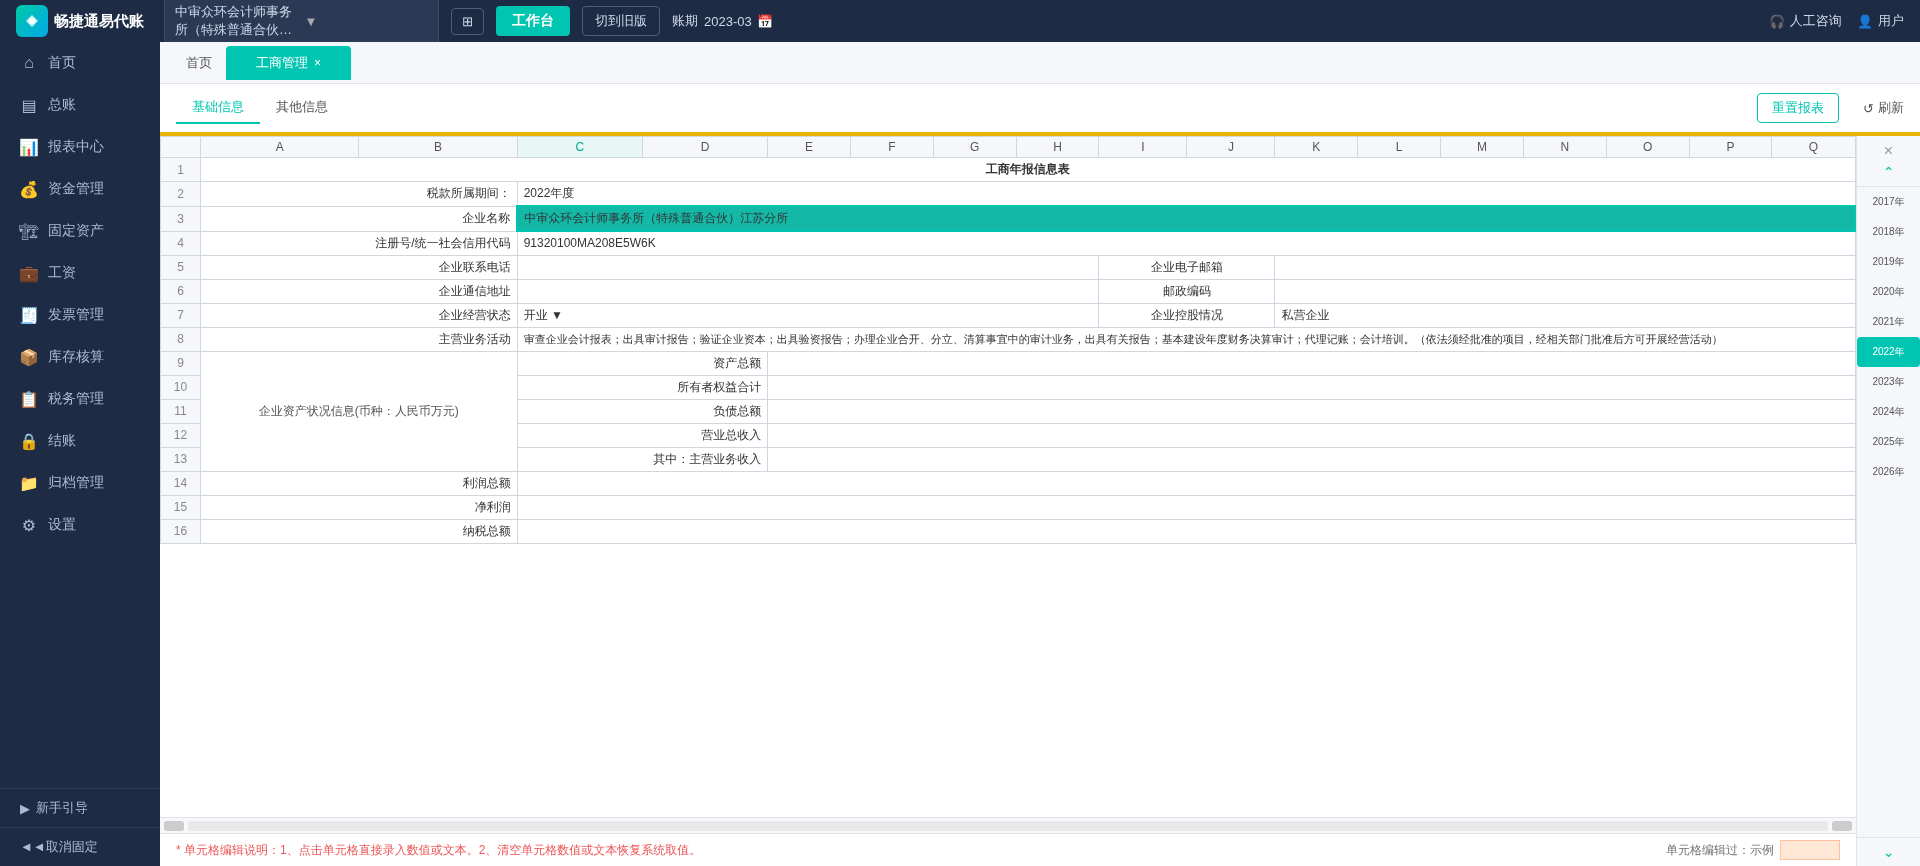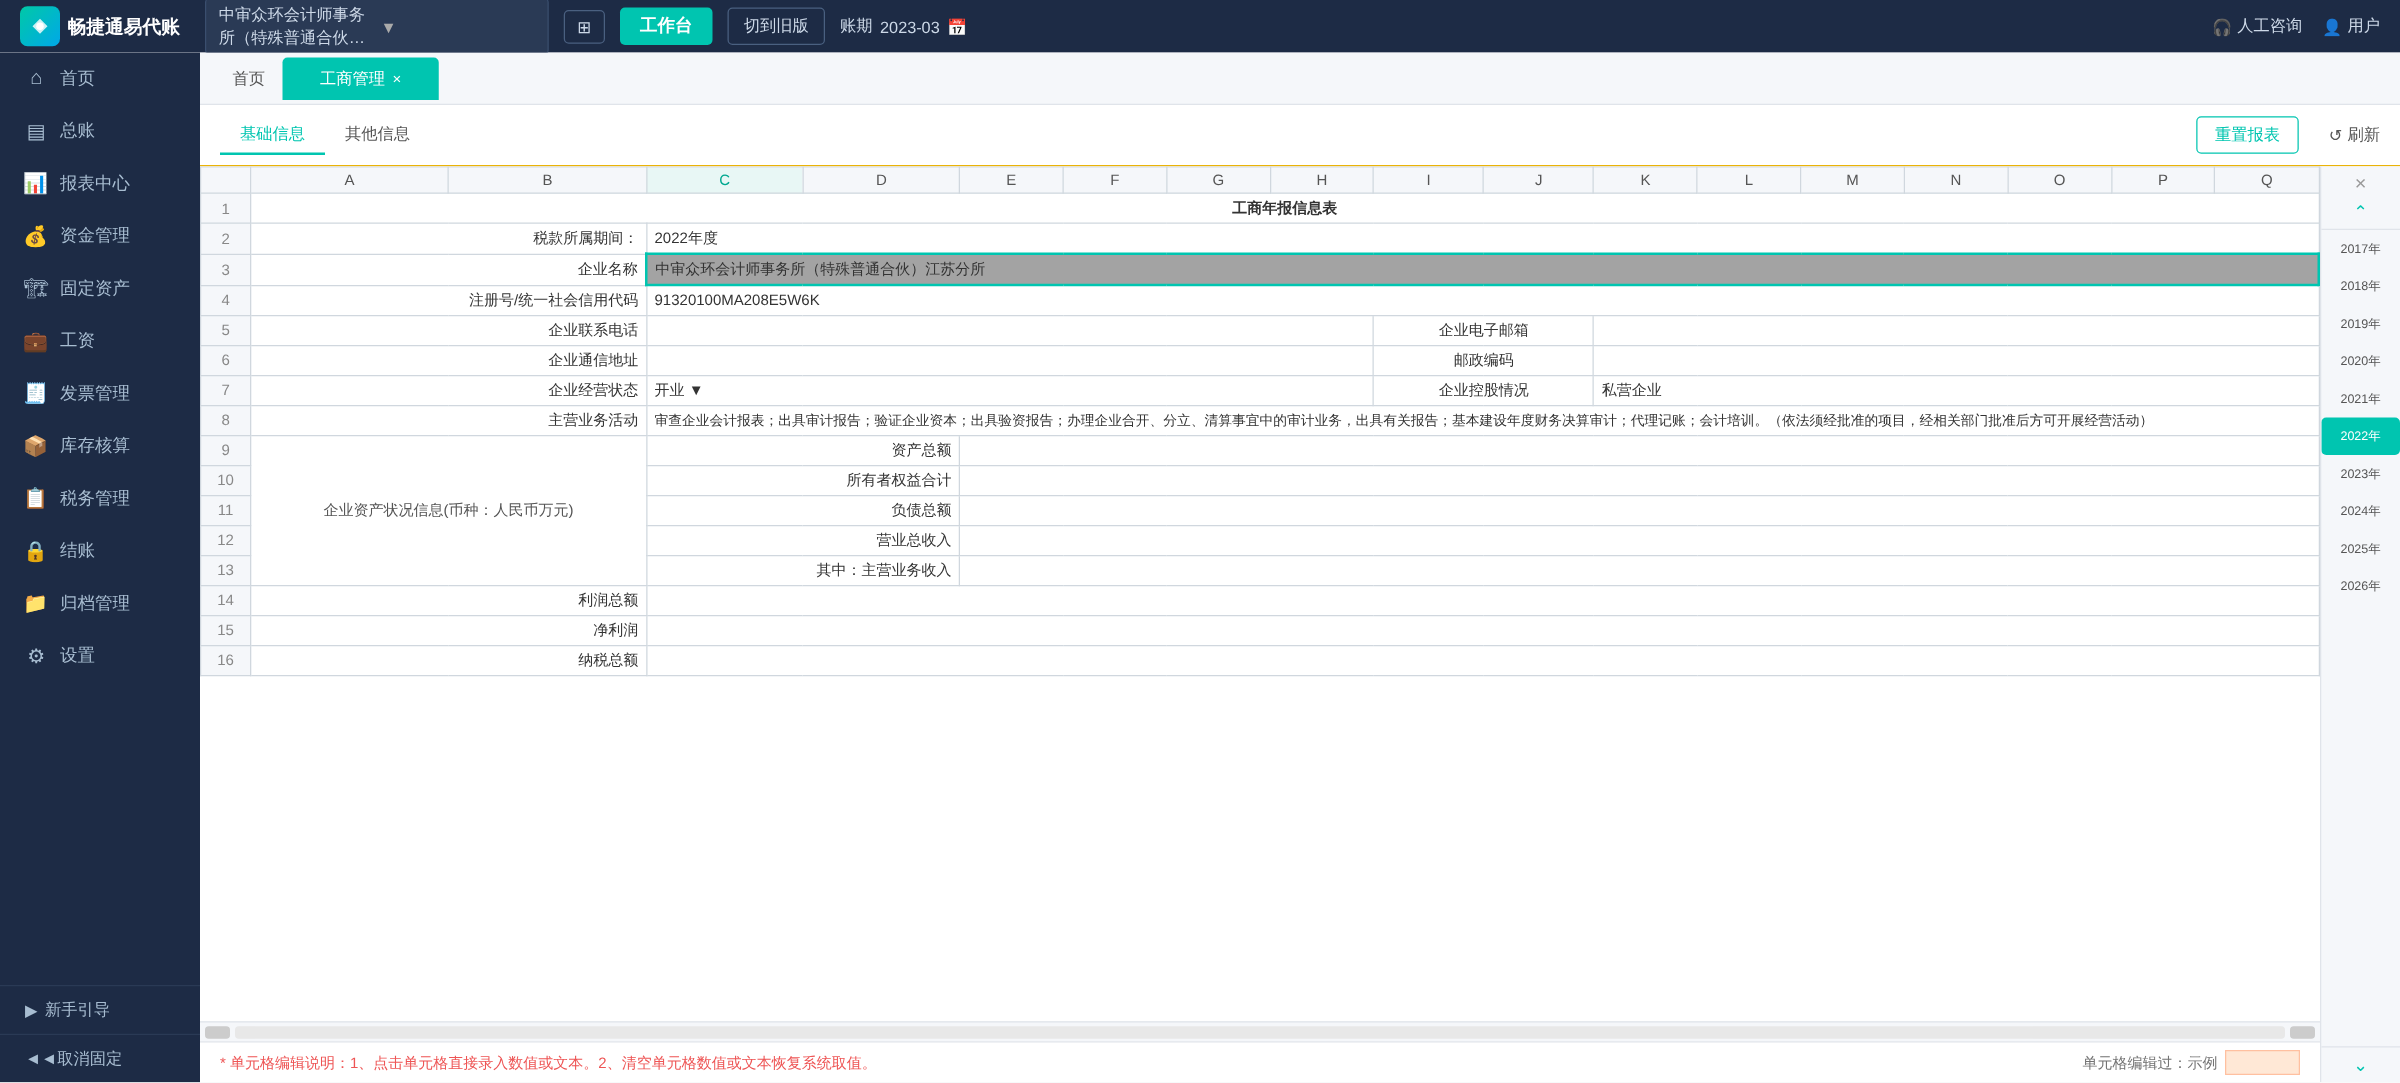--- a/index.html
+++ b/index.html
@@ -32,21 +32,21 @@
     
     .content-area { flex: 1; display: flex; flex-direction: column; overflow: hidden; background: #fff; }
 
     
     .tab-bar { background: #f5f7fa; border-bottom: 1px solid #e0e4ea; display: flex; align-items: center; padding: 0 12px; height: 42px; flex-shrink: 0; }
     .tab-home { padding: 8px 14px; color: #555; cursor: pointer; font-size: 13px; }
     .tab-item { padding: 8px 30px; background: #00c5b0; color: #fff; border-radius: 4px 4px 0 0; cursor: pointer; font-size: 13px; display: flex; align-items: center; gap: 6px; }
     .tab-close { font-size: 12px; cursor: pointer; }
 
     
-    .toolbar { padding: 8px 16px; display: flex; align-items: center; gap: 12px; border-bottom: 1px solid #eab308; flex-shrink: 0; }
+    .toolbar { padding: 8px 16px; display: flex; align-items: center; gap: 12px; border-bottom: 4px solid #eab308; flex-shrink: 0; }
     .tab-selector { display: flex; gap: 0; border-bottom: 2px solid transparent; }
     .tab-sel-item { padding: 6px 16px; cursor: pointer; font-size: 13px; color: #555; border-bottom: 2px solid transparent; margin-bottom: -2px; }
     .tab-sel-item.active { color: #00c5b0; border-bottom: 2px solid #00c5b0; }
     .toolbar-right { margin-left: auto; display: flex; align-items: center; gap: 24px; }
     .btn-reset { border: 1px solid #00c5b0; color: #00c5b0; background: #fff; padding: 5px 14px; border-radius: 4px; cursor: pointer; font-size: 13px; }
     .btn-refresh { background: none; border: none; color: #555; cursor: pointer; font-size: 13px; display: flex; align-items: center; gap: 4px; }
 
     
     .spreadsheet-container { flex: 1; overflow: hidden; display: flex; flex-direction: column; }
     .spreadsheet-scroll { overflow: auto; flex: 1; }
@@ -246,21 +246,21 @@
 
                 <tr>
                   <td class="row-num">2</td>
                   <td colspan="2" class="cell-label">税款所属期间：</td>
                   <td colspan="15">2022年度</td>
                 </tr>
 
                 <tr>
                   <td class="row-num">3</td>
                   <td colspan="2" class="cell-label">企业名称</td>
-                  <td colspan="15" class="cell-green-border" style="background:#a3a3a3;margin-left:28px;">中审众环会计师事务所（特殊普通合伙）江苏分所</td>
+                  <td colspan="15" class="cell-green-border" style="background:#14b8a6;margin-left:28px;">中审众环会计师事务所（特殊普通合伙）江苏分所</td>
                 </tr>
 
                 <tr>
                   <td class="row-num">4</td>
                   <td colspan="2" class="cell-label">注册号/统一社会信用代码</td>
                   <td colspan="15">91320100MA208E5W6K</td>
                 </tr>
 
                 <tr>
                   <td class="row-num">5</td>

